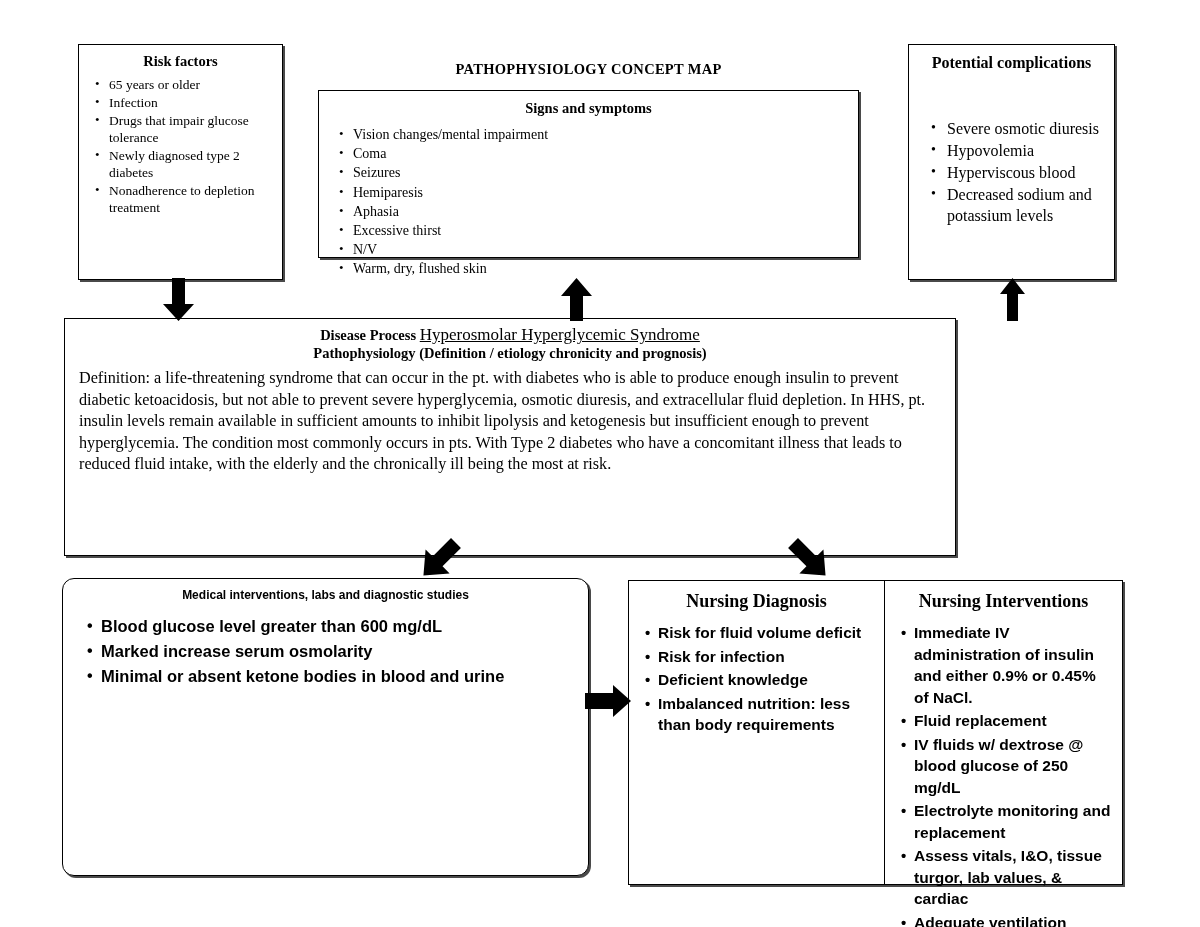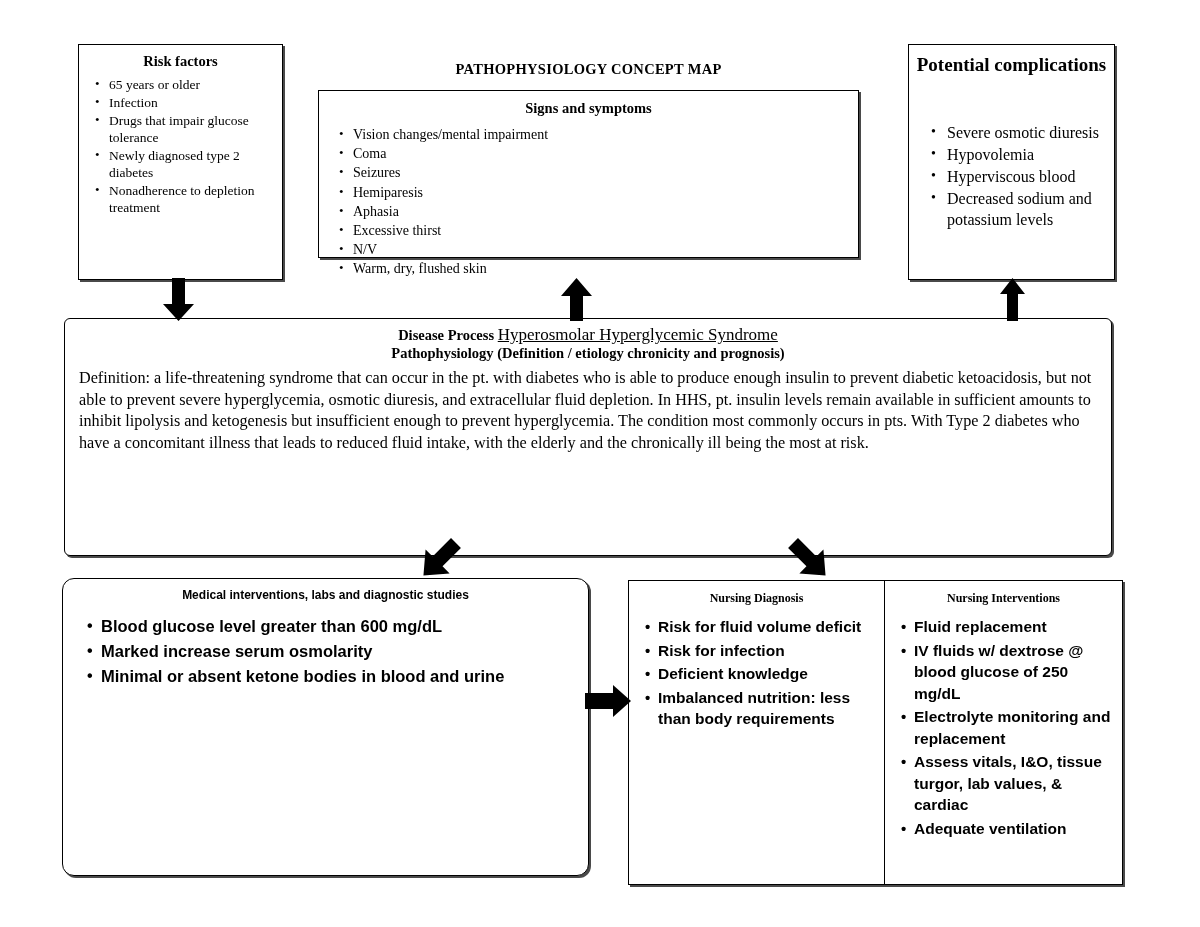--- a/index.html
+++ b/index.html
@@ -62,38 +62,38 @@
 
   #signs-box {
     left: 318px; top: 90px; width: 541px; height: 168px;
   }
   #signs-box .box-title { font-size: 14.5px; margin: 9px 0 9px 0; }
   #signs-box ul { font-size: 14px; line-height: 18.2px; padding: 0 10px 0 18px; }
 
   #complications-box {
     left: 908px; top: 44px; width: 207px; height: 236px;
   }
-  #complications-box .box-title { font-size: 19px; margin: 9px 0 9px 0; }
+  #complications-box .box-title { font-size: 16px; margin: 9px 0 9px 0; }
   #complications-box ul { font-size: 16px; line-height: 21px; padding: 0 8px 0 20px; margin-top: 46px; }
   #complications-box ul > li { padding-left: 18px; }
   #complications-box ul > li::before { font-size: 14px; }
 
   
   #page-title {
     position: absolute;
     left: 318px; top: 61px; width: 541px;
     text-align: center;
     font-weight: bold;
     font-size: 14.5px;
     letter-spacing: 0.3px;
   }
 
   
   #disease-box {
-    left: 64px; top: 318px; width: 1048px; height: 238px; border-radius: 6px;
+    left: 64px; top: 318px; width: 892px; height: 238px;
   }
   .dp-head {
     text-align: center;
     font-size: 14.5px;
     font-weight: bold;
     margin-top: 7px;
     line-height: 18px;
   }
   .dp-head .label { font-weight: bold; }
   .dp-head .value { font-weight: normal; text-decoration: underline; font-size: 17px; }
@@ -138,21 +138,21 @@
     height: 100%;
   }
   #nursing-diagnosis-col {
     width: 256px;
     border-right: 1.5px solid #000;
   }
   #nursing-interventions-col {
     width: 237px;
   }
   .nurse-col .box-title {
-    font-size: 12px; margin: 10px 0 10px 0;
+    font-size: 18px; margin: 10px 0 10px 0;
     font-family: "Liberation Serif", "DejaVu Serif", serif;
     font-weight: bold;
   }
   .nurse-col ul {
     font-size: 15.5px; line-height: 21.5px; font-weight: bold;
     font-family: "Liberation Sans", "DejaVu Sans", sans-serif;
     padding: 0 8px 0 16px;
   }
   .nurse-col ul > li { padding-left: 13px; margin-bottom: 2px; }
   .nurse-col ul > li::before { font-size: 15px; top: 0; left: 0; }
@@ -226,20 +226,21 @@
       <ul class="bullets">
         <li>Risk for fluid volume deficit</li>
         <li>Risk for infection</li>
         <li>Deficient knowledge</li>
         <li>Imbalanced nutrition: less than body requirements</li>
       </ul>
     </div>
     <div class="nurse-col" id="nursing-interventions-col">
       <div class="box-title">Nursing Interventions</div>
       <ul class="bullets">
+        <li>Immediate IV administration of insulin and either 0.9% or 0.45% of NaCl.</li>
         <li>Fluid replacement</li>
         <li>IV fluids w/ dextrose @ blood glucose of 250 mg/dL</li>
         <li>Electrolyte monitoring and replacement</li>
         <li>Assess vitals, I&amp;O, tissue turgor, lab values, &amp; cardiac</li>
         <li>Adequate ventilation</li>
       </ul>
     </div>
   </div>
 
   <svg class="arrow" style="left:158px; top:278px;" width="42" height="44">

